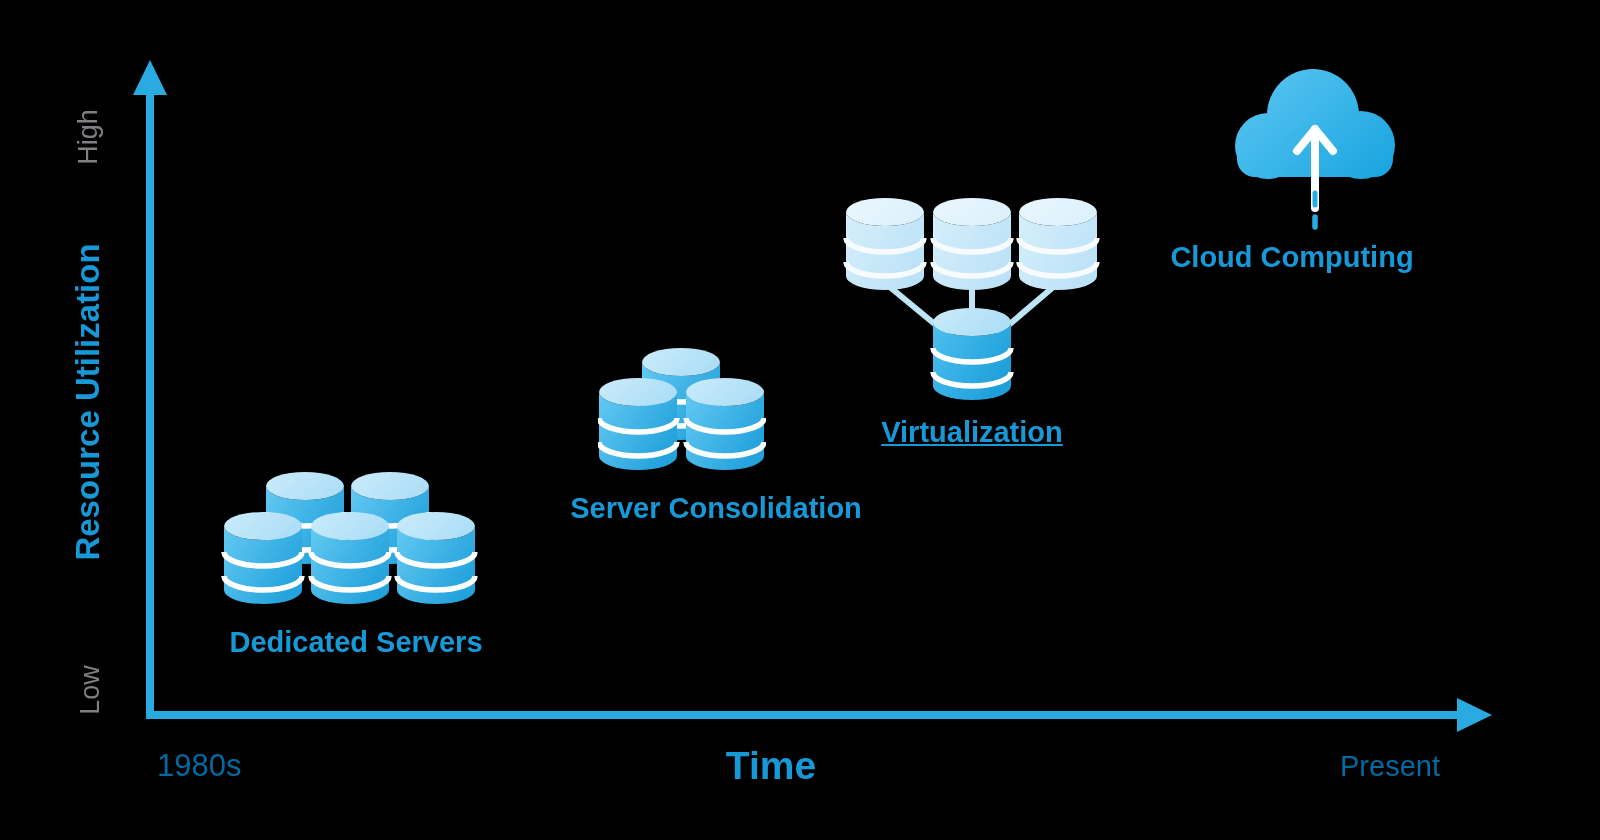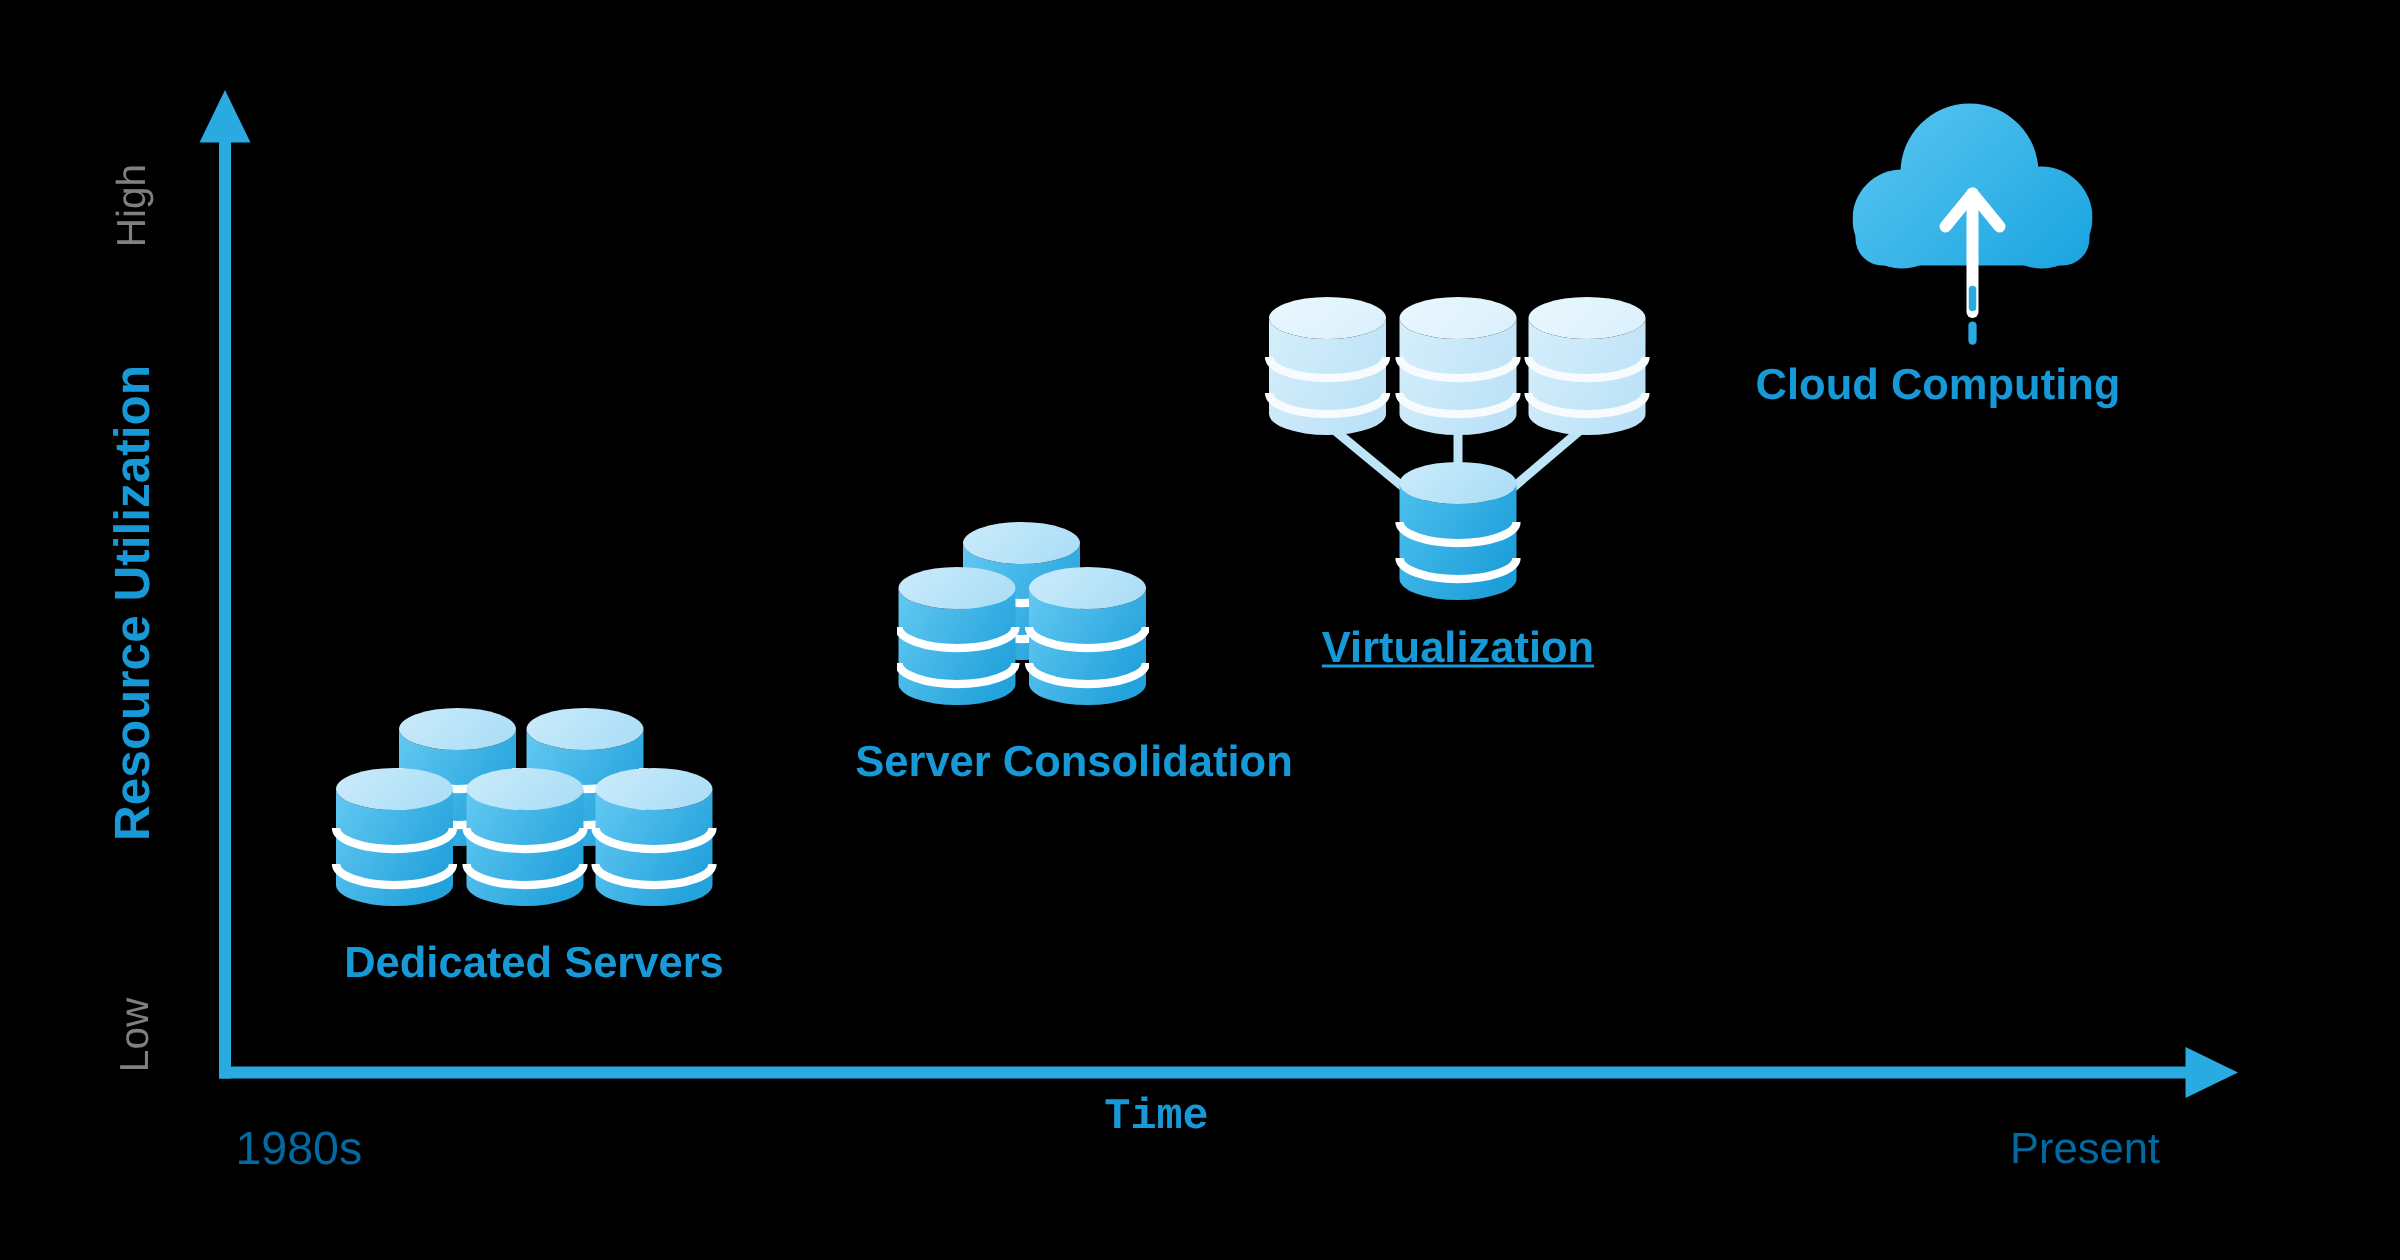--- a/index.html
+++ b/index.html
@@ -34,21 +34,21 @@
   <div class="abs yaxis-head"></div>
 
   <div class="abs xaxis-line"></div>
   <div class="abs xaxis-head"></div>
 
   <div class="abs rot gray" style="left:88px;top:137px;">High</div>
   <div class="abs rot blue-bold" style="left:88px;top:402px;font-size:33px;">Resource Utilization</div>
   <div class="abs rot gray" style="left:90px;top:690px;">Low</div>
 
   <div class="abs tick" style="left:157px;top:748px;">1980s</div>
-  <div class="abs blue-bold" style="left:771px;top:728px;font-size:29px;transform:translateX(-50%);font-family:Liberation Mono, monospace;">Time</div>
+  <div class="abs blue-bold" style="left:771px;top:744px;font-size:39px;transform:translateX(-50%);">Time</div>
   <div class="abs tick" style="left:1340px;top:750px;font-size:29px;">Present</div>
 
   <svg class="abs" style="left:220px;top:455px;" width="258" height="150" viewBox="0 0 258 150">
     <defs>
       <linearGradient id="gBodyA" x1="0" y1="0" x2="1" y2="0.6">
         <stop offset="0" stop-color="#63C9F2"></stop>
           <stop offset="1" stop-color="#23A2DC"></stop>
       </linearGradient>
       <linearGradient id="gTopA" x1="0" y1="0" x2="1" y2="0.4">
         <stop offset="0" stop-color="#CBEBFB"></stop>

